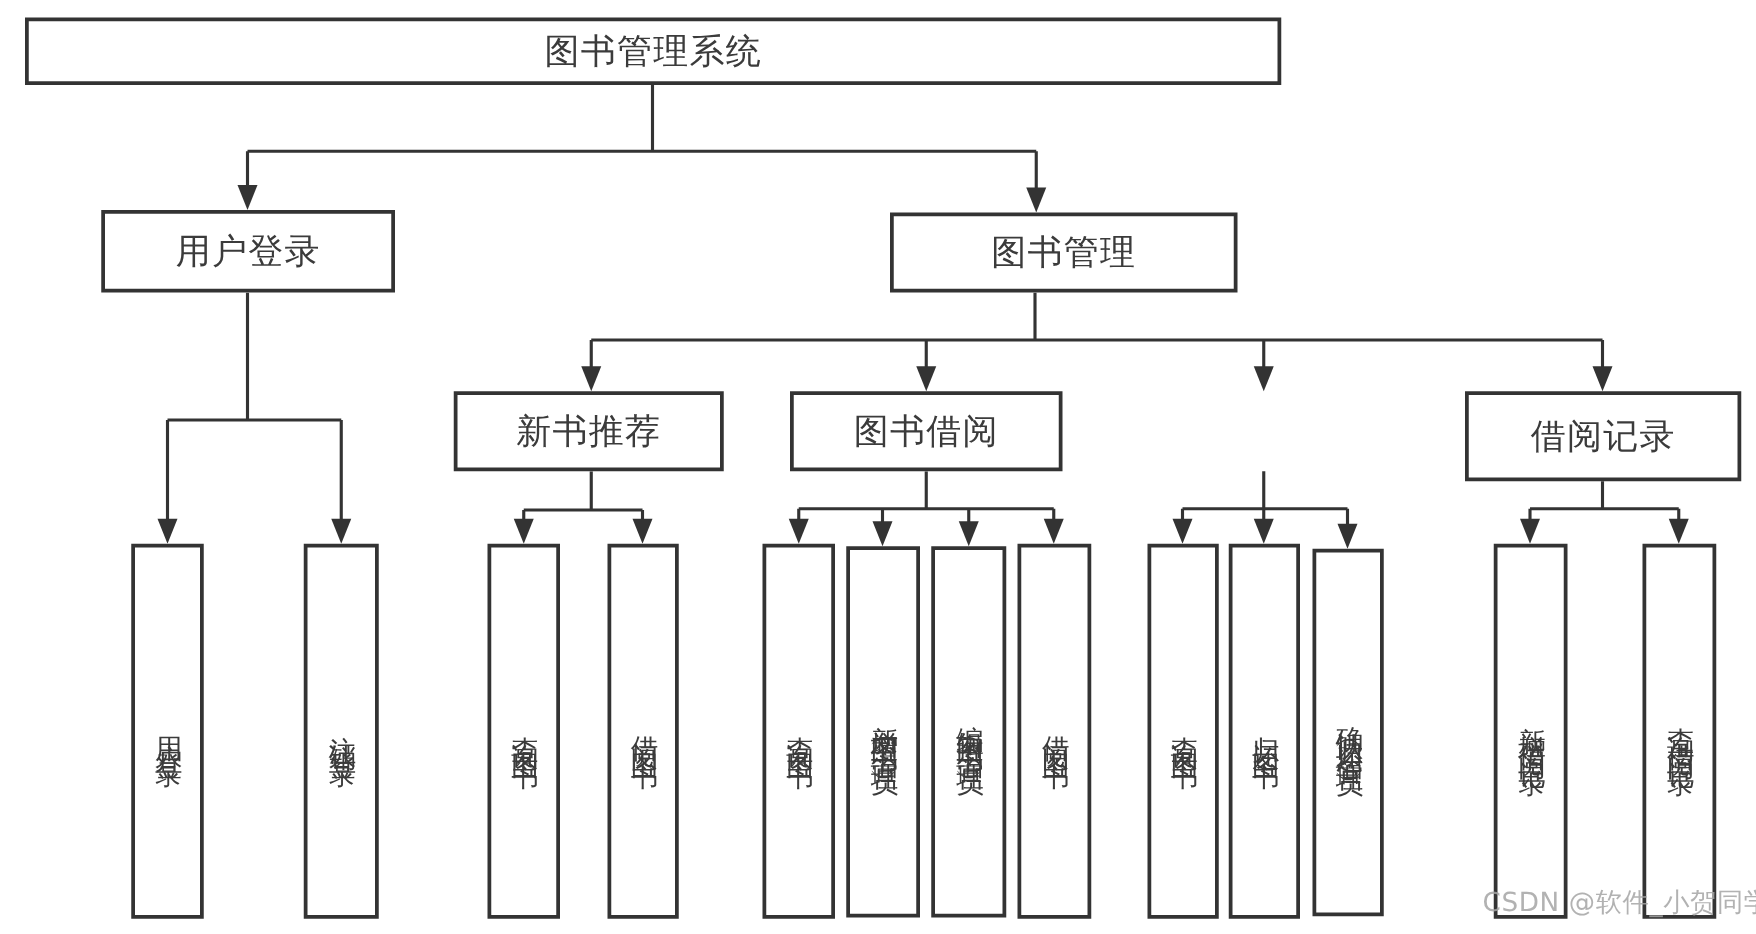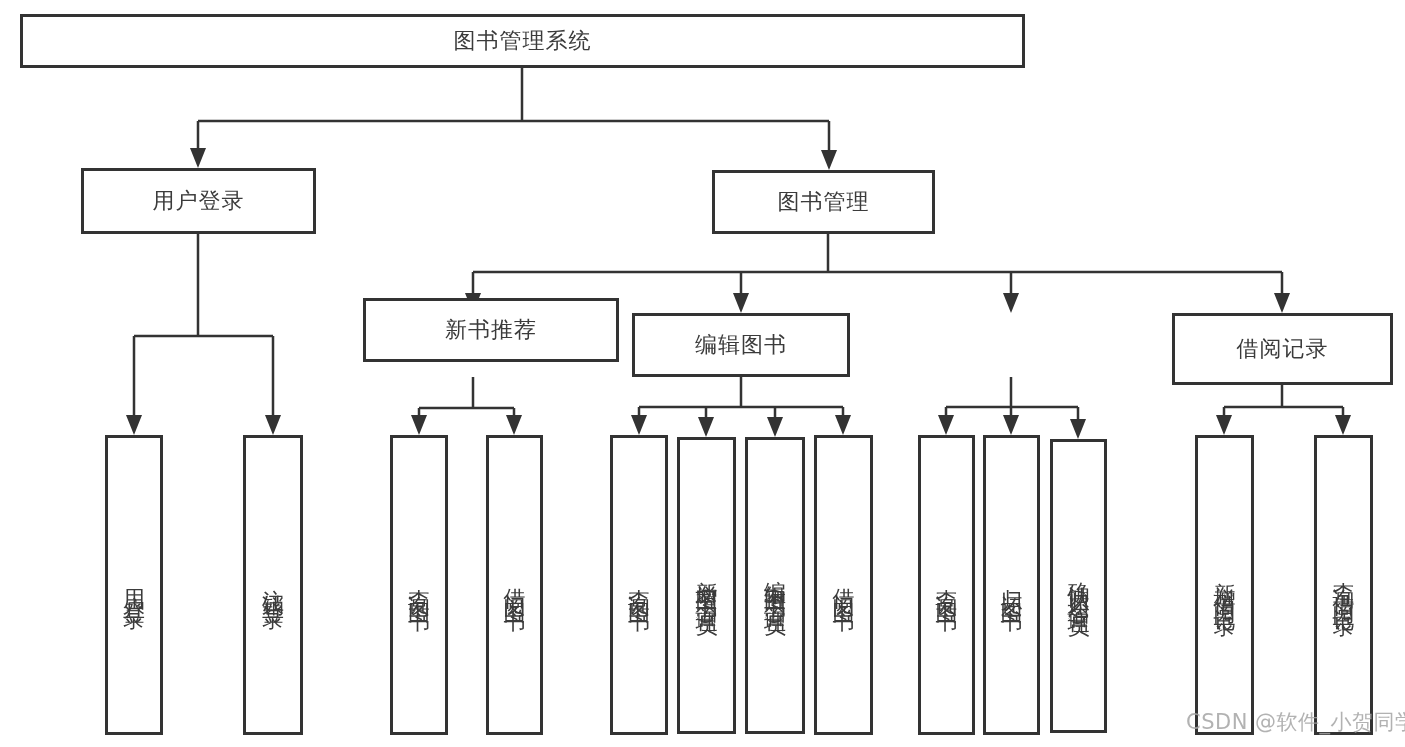--- a/index.html
+++ b/index.html
@@ -14,21 +14,21 @@
   #wires { position:absolute; left:0; top:0; width:1405px; height:747px; z-index:0; }
   .node {
     position:absolute;
     box-sizing:border-box;
     background:#ffffff;
     border:3px solid #333333;
     display:flex;
     align-items:center;
     justify-content:center;
     color:#3b3b3b;
-    font-size:22px;
+    font-size:28px;
     letter-spacing:1px;
     z-index:1;
   }
   .vnode {
     position:absolute;
     box-sizing:border-box;
     background:#ffffff;
     border:3px solid #333333;
     display:flex;
     align-items:center;
@@ -97,24 +97,24 @@
       <polygon points="1003,415 1019,415 1011,435"></polygon>
       <polygon points="1070,419 1086,419 1078,439"></polygon>
       <polygon points="1216,415 1232,415 1224,435"></polygon>
       <polygon points="1335,415 1351,415 1343,435"></polygon>
     </g>
   </svg>
 
   <div class="node" style="left:20px; top:14px; width:1005px; height:54px;">图书管理系统</div>
 
   <div class="node" style="left:81px; top:168px; width:235px; height:66px;">用户登录</div>
-  <div class="node" style="left:712px; top:170px; width:223px; height:64px;">图书管理</div>
+  <div class="node" style="left:712px; top:170px; width:278px; height:64px;">图书管理</div>
 
-  <div class="node" style="left:363px; top:298px; width:256px; height:64px;">新书推荐</div>
-  <div class="node" style="left:632px; top:313px; width:218px; height:64px;">编辑图书</div>
+  <div class="node" style="left:363px; top:313px; width:216px; height:64px;">新书推荐</div>
+  <div class="node" style="left:632px; top:313px; width:218px; height:64px;">图书借阅</div>
   <div class="node" style="left:1172px; top:313px; width:221px; height:72px;">借阅记录</div>
 
   <div class="vnode" style="left:105px; top:435px; width:58px; height:300px;">
     <span>用户登录</span>
   </div>
   <div class="vnode" style="left:243px; top:435px; width:60px; height:300px;">
     <span>注销登录</span>
   </div>
 
   <div class="vnode" style="left:390px; top:435px; width:58px; height:300px;">

